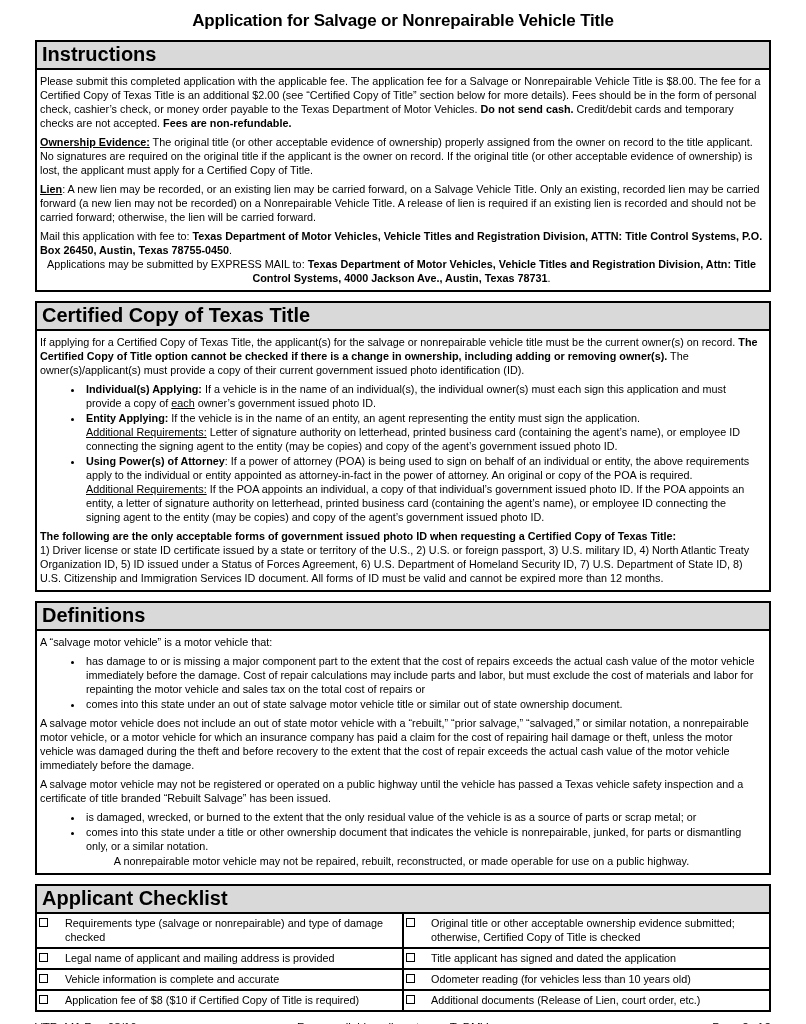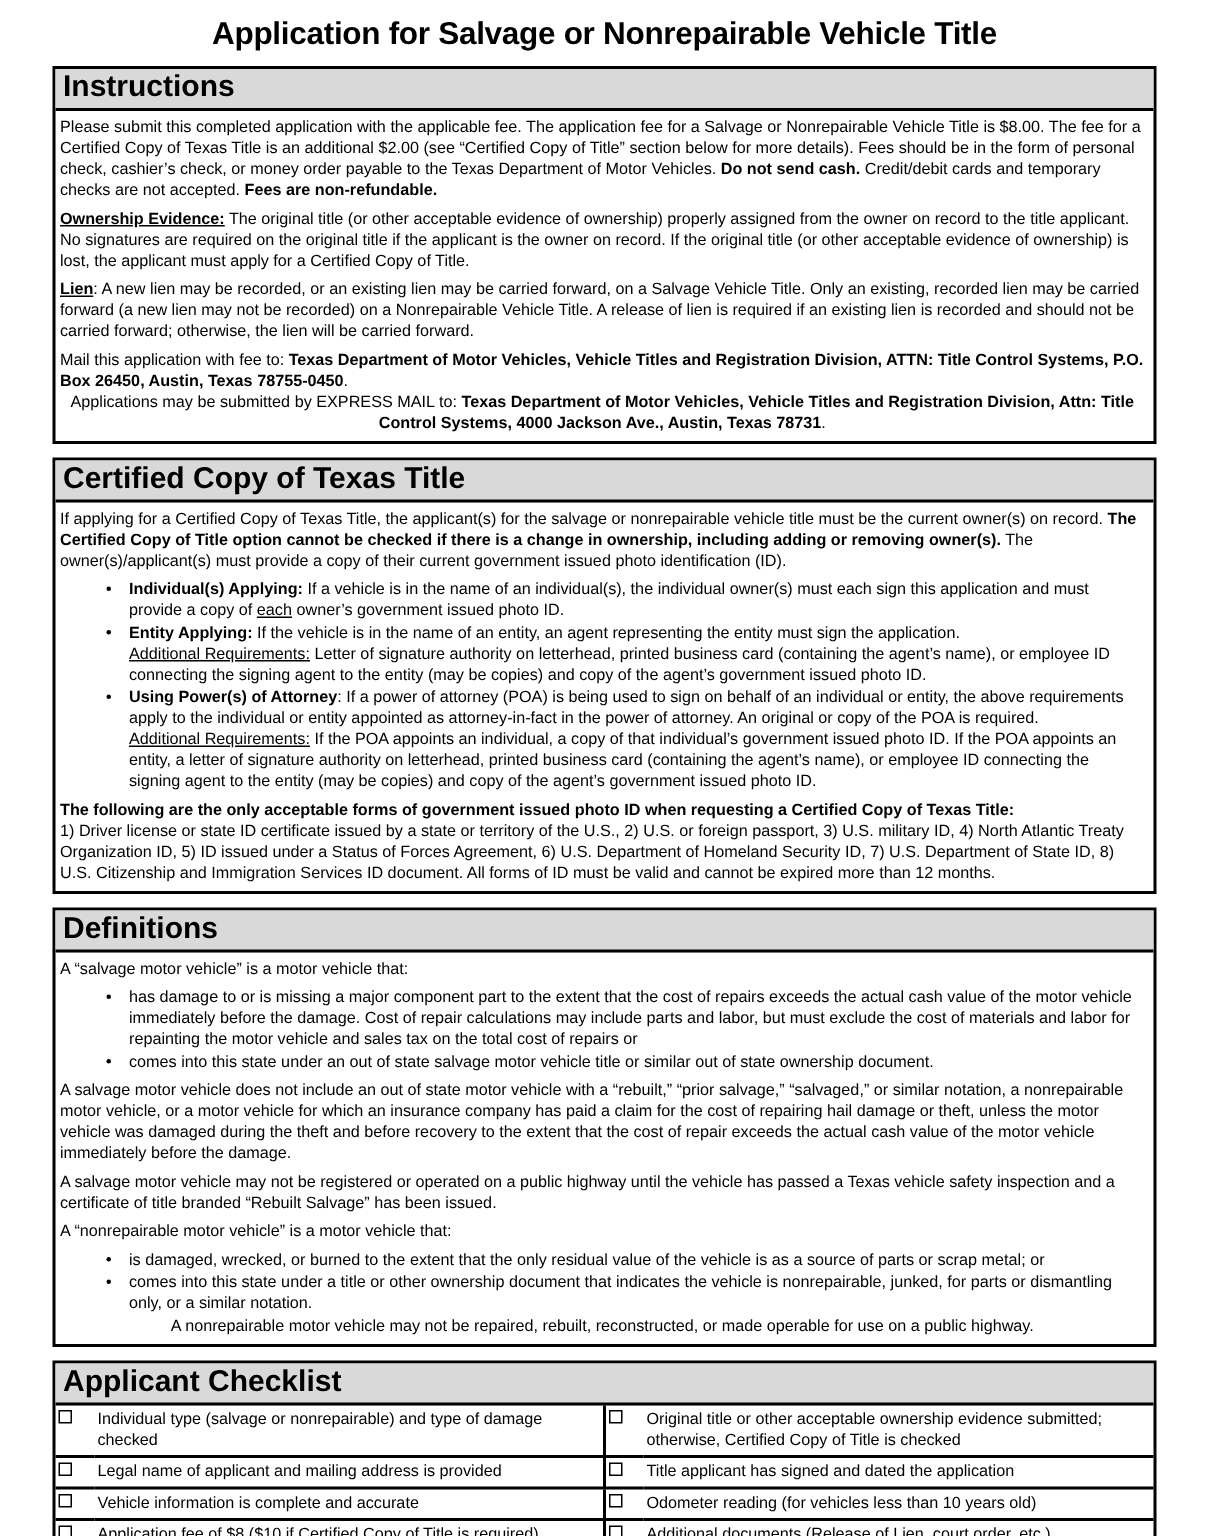--- a/index.html
+++ b/index.html
@@ -5,21 +5,21 @@
   * { box-sizing: border-box; }
   html, body { margin: 0; padding: 0; background: #ffffff; }
   .page {
     width: 806px; height: 1024px;
     padding: 8px 35px 0 35px;
     font-family: "Liberation Sans", sans-serif;
     color: #000;
     background: #ffffff;
   }
   .title {
-    font-size: 21px; font-weight: 700; text-align: center;
+    font-size: 17px; font-weight: 700; text-align: center;
     margin: 3px 0 9px 0; letter-spacing: -0.2px;
   }
   .box { border: 2px solid #000; margin-bottom: 9px; }
   .box-header {
     background: #d9d9d9;
     border-bottom: 2px solid #000;
     font-weight: 700; font-size: 20px;
     padding: 1px 5px 2px 5px;
   }
   .box-body {
@@ -91,36 +91,35 @@
   <section class="box">
     <div class="box-header">Definitions</div>
     <div class="box-body">
       <p class="para first"><span>A “salvage motor vehicle” is a motor vehicle that:</span></p>
       <ul class="bullets">
           <li><span>has damage to or is missing a major component part to the extent that the cost of repairs exceeds the actual cash value of the motor vehicle immediately before the damage.  Cost of repair calculations may include parts and labor, but must exclude the cost of materials and labor for repainting the motor vehicle and sales tax on the total cost of repairs or</span></li>
           <li><span>comes into this state under an out of state salvage motor vehicle title or similar out of state ownership document.</span></li>
         </ul>
       <p class="para"><span>A salvage motor vehicle does not include an out of state motor vehicle with a “rebuilt,” “prior salvage,” “salvaged,” or similar notation, a nonrepairable motor vehicle, or a motor vehicle for which an insurance company has paid a claim for the cost of repairing hail damage or theft, unless the motor vehicle was damaged during the theft and before recovery to the extent that the cost of repair exceeds the actual cash value of the motor vehicle immediately before the damage.</span></p>
       <p class="para"><span>A salvage motor vehicle may not be registered or operated on a public highway until the vehicle has passed a Texas vehicle safety inspection and a certificate of title branded “Rebuilt Salvage” has been issued.</span></p>
-      <p class="para"><span>A “nonrepairable motor vehicle” is a motor vehicle that:</span></p>
       <ul class="bullets">
           <li><span>is damaged, wrecked, or burned to the extent that the only residual value of the vehicle is as a source of parts or scrap metal; or</span></li>
           <li><span>comes into this state under a title or other ownership document that indicates the vehicle is nonrepairable, junked, for parts or dismantling only, or a similar notation.</span></li>
         </ul>
       <p class="para tight"><span>A nonrepairable motor vehicle may not be repaired, rebuilt, reconstructed, or made operable for use on a public highway.</span></p>
     </div>
   </section>
 
   <section class="box">
     <div class="box-header">Applicant Checklist</div>
     <table class="checklist">
       <tbody>
           <tr>
         <td class="cb"><span class="checkbox"></span></td>
-        <td class="item">Individual type (salvage or nonrepairable) and type of damage checked</td>
+        <td class="item">Requirements type (salvage or nonrepairable) and type of damage checked</td>
         <td class="cb sep"><span class="checkbox"></span></td>
         <td class="item">Original title or other acceptable ownership evidence submitted; otherwise, Certified Copy of Title is checked</td>
       </tr>
       <tr>
         <td class="cb"><span class="checkbox"></span></td>
         <td class="item">Legal name of applicant and mailing address is provided</td>
         <td class="cb sep"><span class="checkbox"></span></td>
         <td class="item">Title applicant has signed and dated the application</td>
       </tr>
       <tr>

